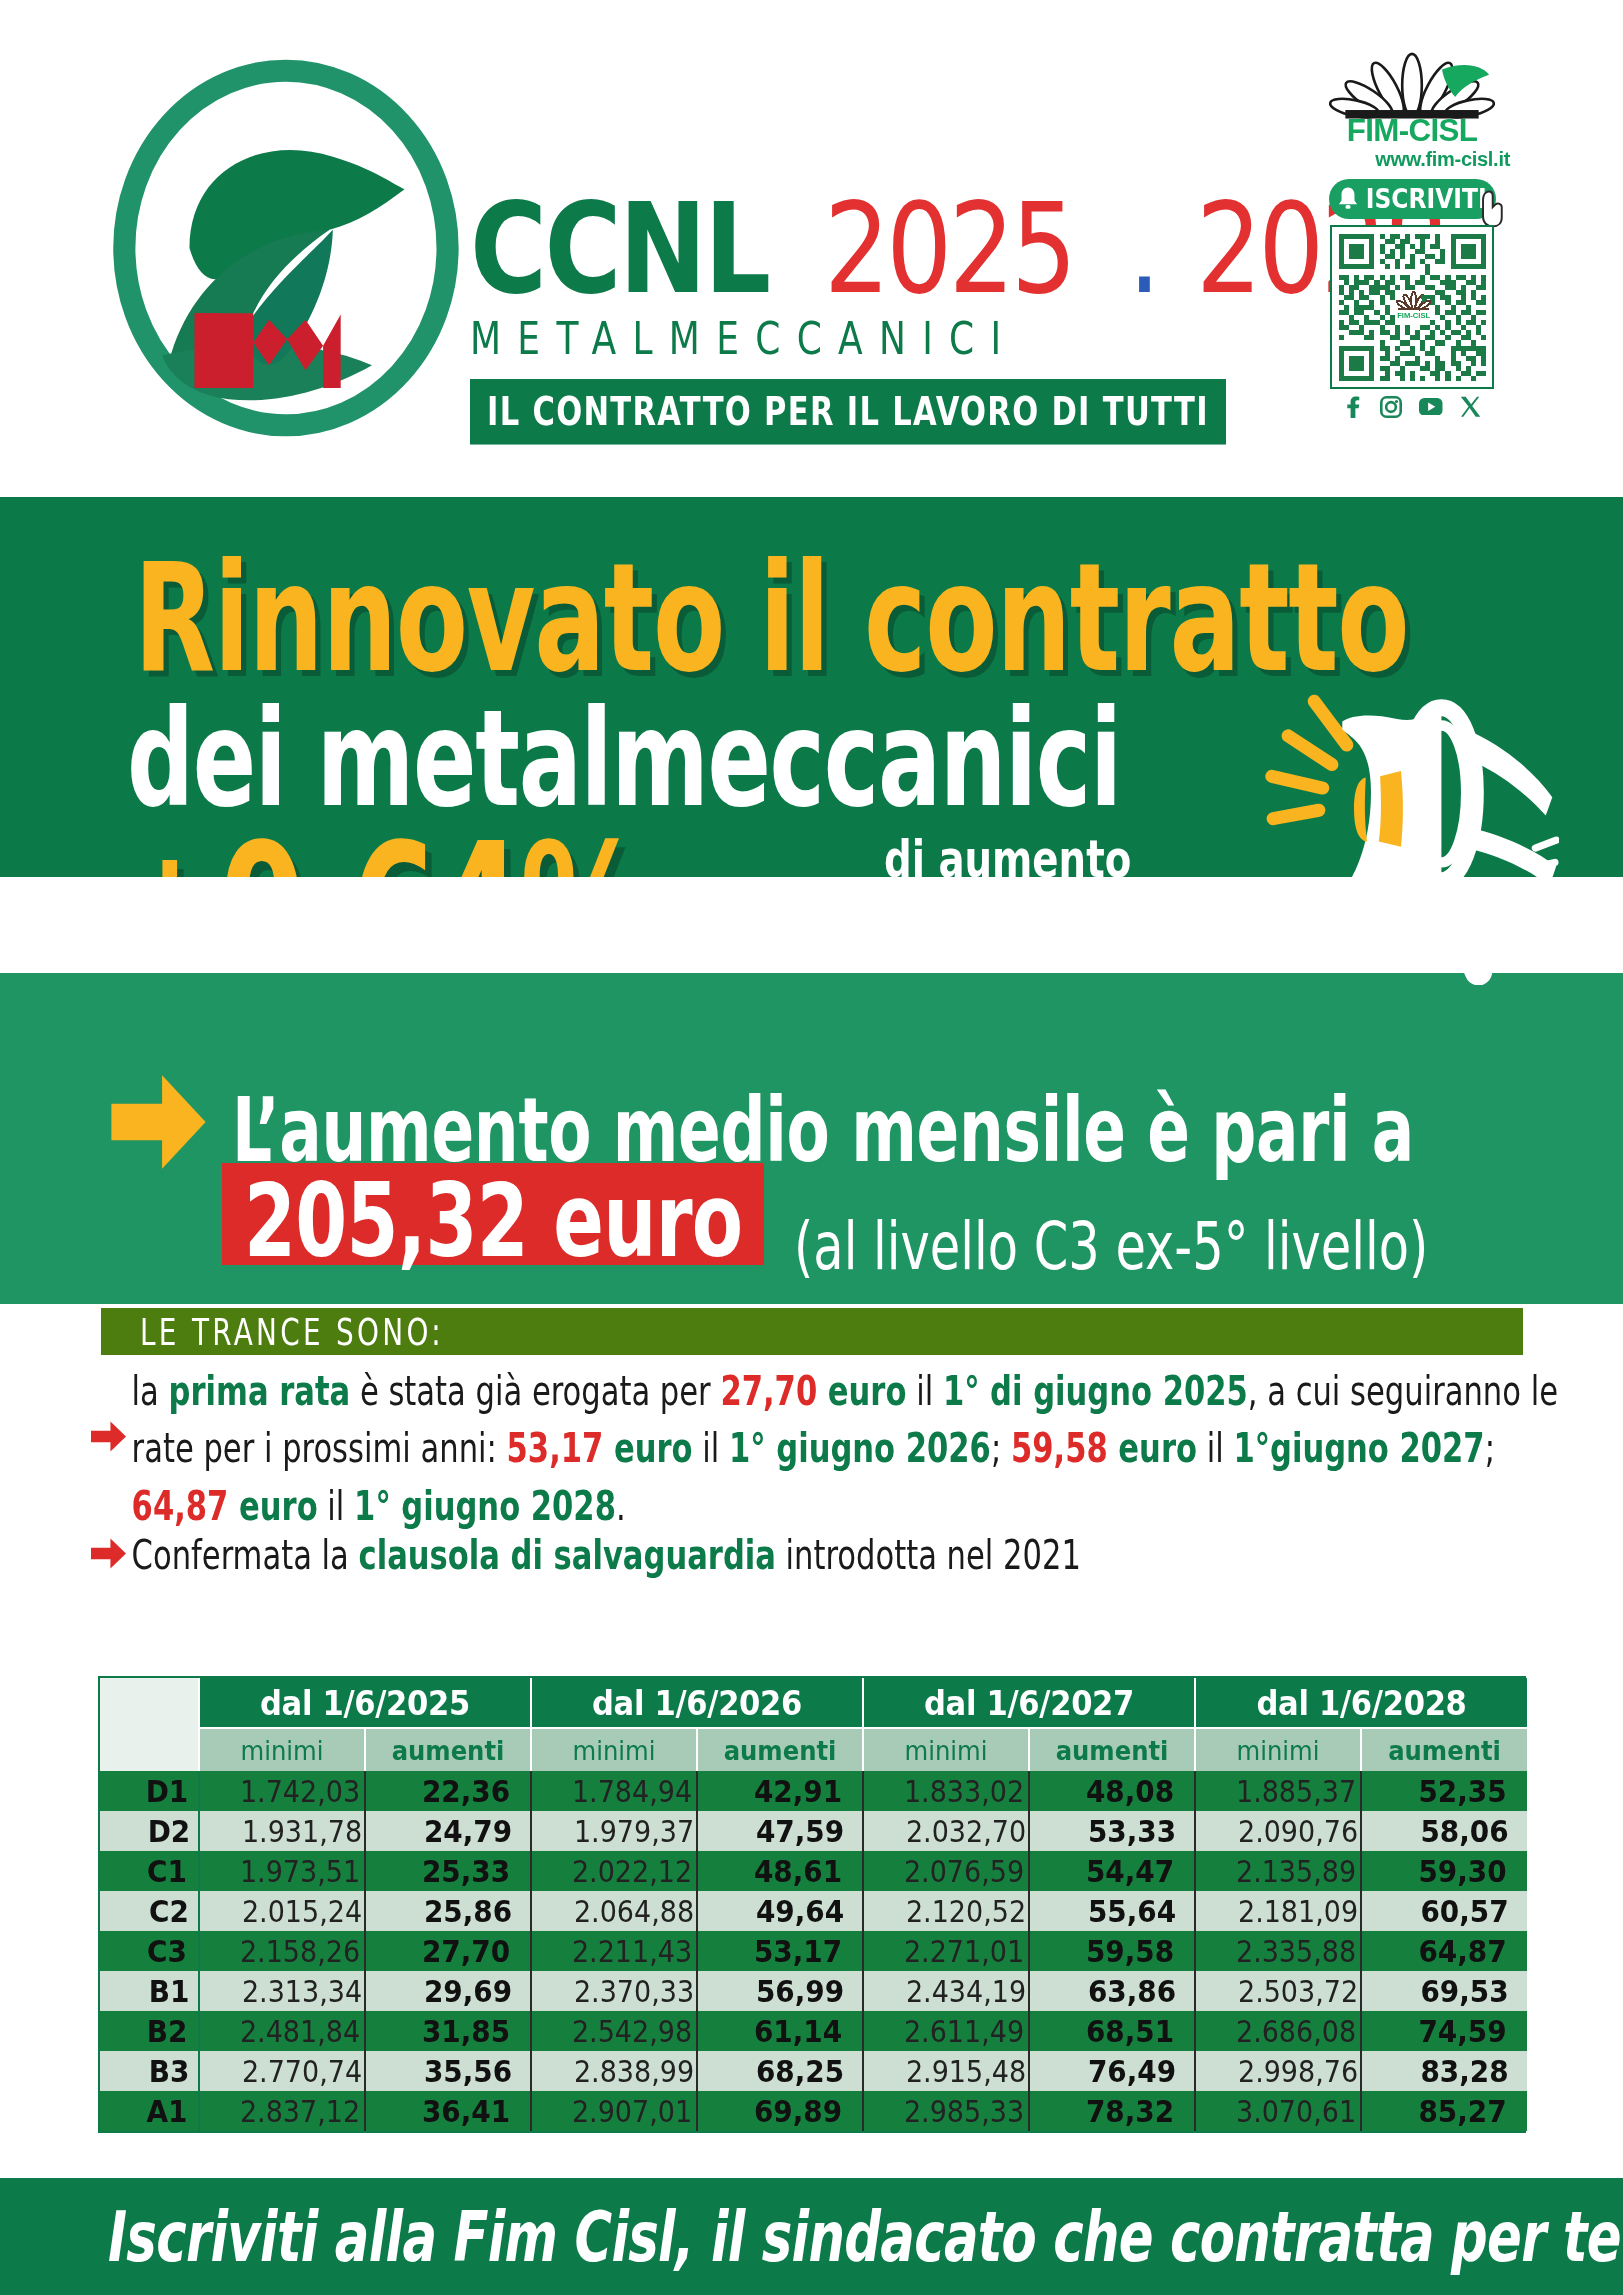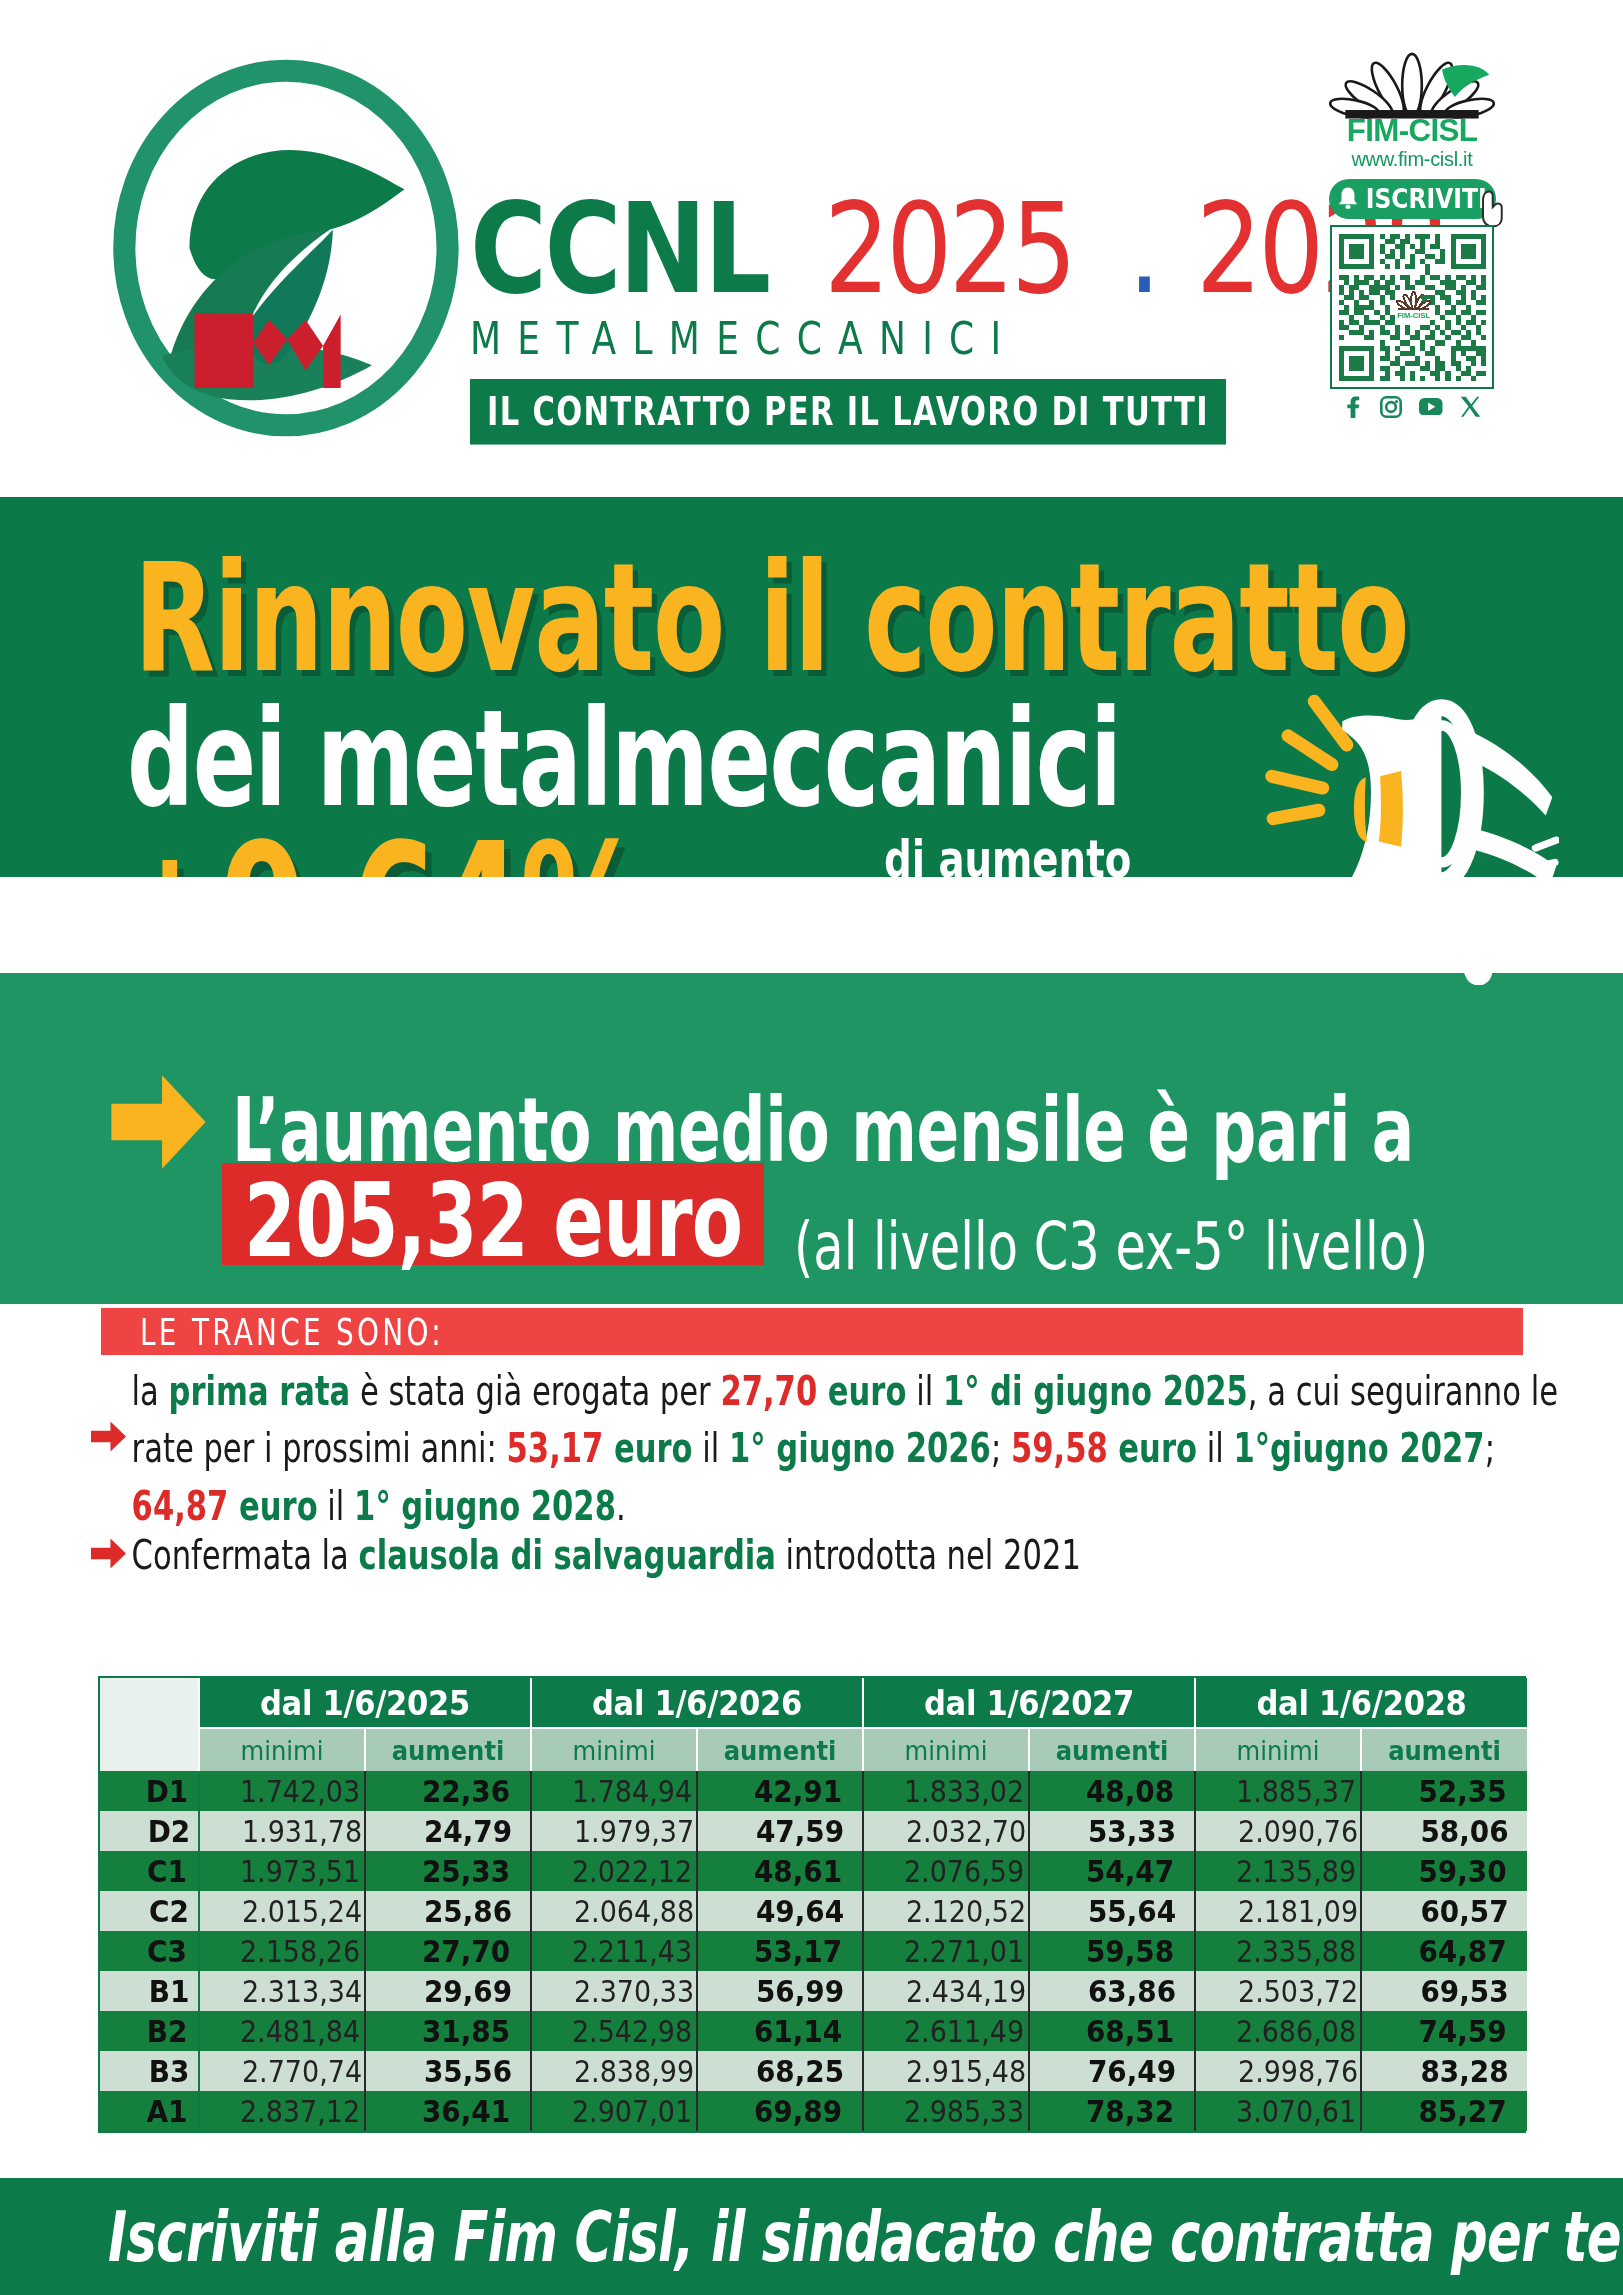--- a/index.html
+++ b/index.html
@@ -91,23 +91,24 @@
     position: absolute;
     left: 1314px; top: 46px;
     width: 196px;
     text-align: center;
   }
   .fim-logo { width: 196px; height: 98px; display:block; }
   .fim-url {
     margin-top: 3.9px;
     font-family: "Liberation Sans", sans-serif;
     font-size: 20px;
-    font-weight: 400;
+    font-weight: 700;
     color: #119a5e;
     letter-spacing: -0.3px;
+    text-align: right;
   }
   .iscriviti-btn {
     margin: 7.8px auto 0 auto;
     width: 167px; height: 40px;
     background: #1a9f63;
     border-radius: 20px;
     display: flex; align-items: center; justify-content: center;
     gap: 6.5px;
     position: relative;
   }
@@ -249,21 +250,21 @@
     transform: scaleY(1.2);
     transform-origin: left top;
     white-space: nowrap;
   }
 
   
   .tranche-header {
     position: absolute;
     left: 101px; top: 1308px;
     width: 1422px; height: 47px;
-    background: #ef4444;
+    background: #4d7c0f;
     display: flex; align-items: center;
   }
   .tranche-header span {
     color: #ffffff;
     font-family: "Liberation Sans Narrow", "DejaVu Sans Condensed", "Liberation Sans", sans-serif;
     font-weight: 400;
     font-size: 31px;
     letter-spacing: 3.3px;
     margin-left: 39px;
     transform: scaleY(1.18);

